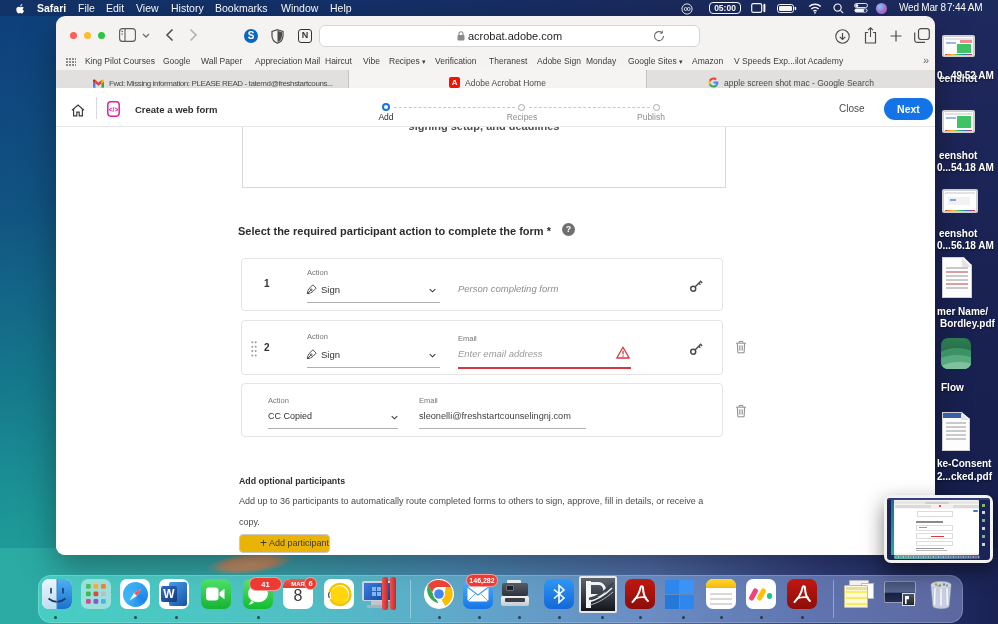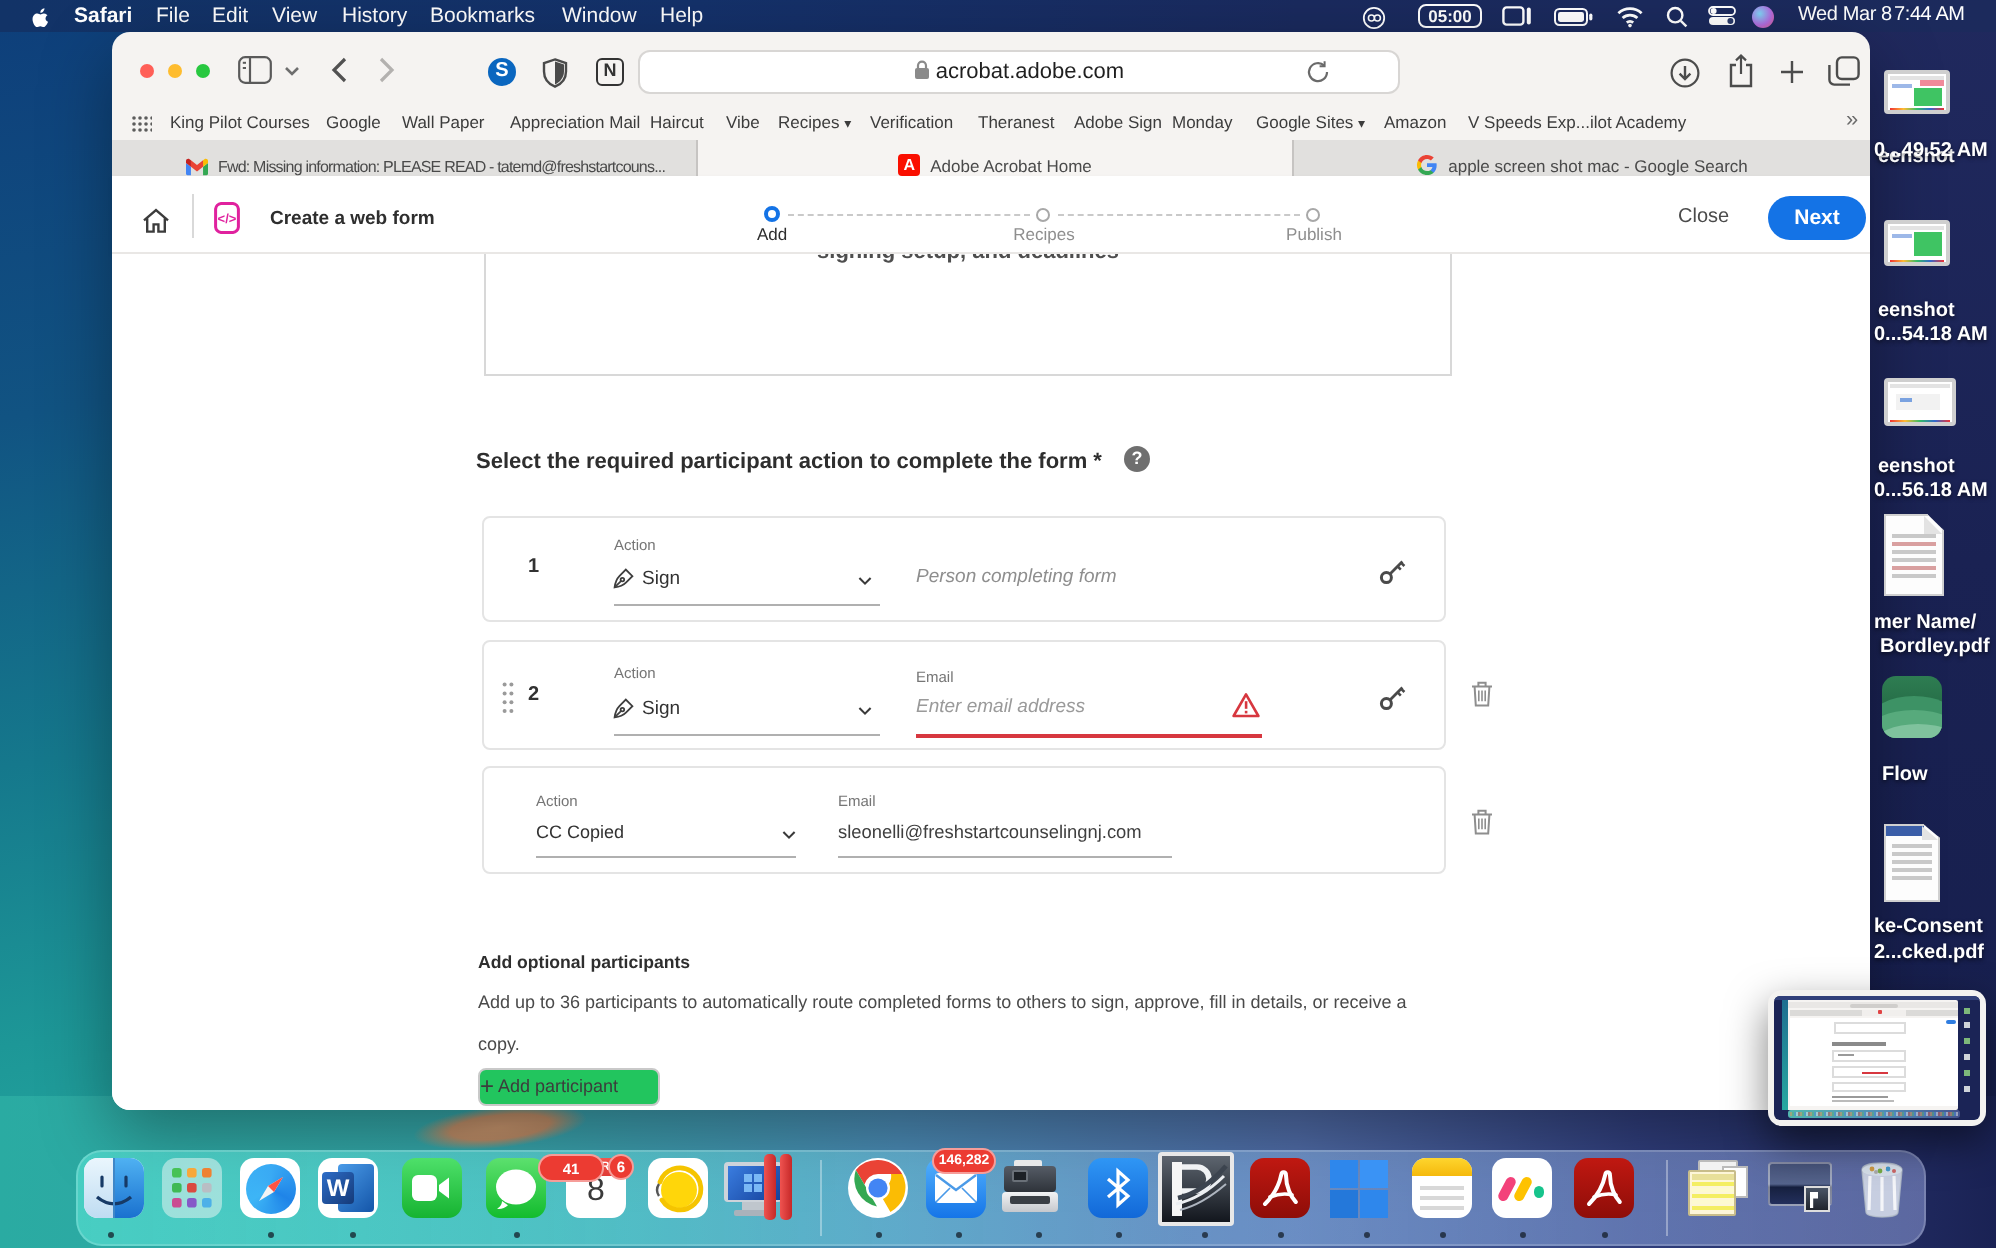--- a/index.html
+++ b/index.html
@@ -244,21 +244,21 @@
         <text x="6.5" y="10.6" font-size="6.5" font-weight="bold" fill="#e0219e" text-anchor="middle" font-family="Liberation Sans,sans-serif">&lt;/&gt;</text>
       </svg>
     <div class="abs" style="left:79px;top:16px;font-size:9.5px;font-weight:bold;color:#2e2e2e">Create a web form</div>
     <div class="abs" style="left:326px;top:15px;width:8px;height:8px;border:2.2px solid #1473e6;border-radius:50%;background:#fff"></div>
     <div class="abs" style="left:338px;top:18.5px;width:121px;height:0;border-top:1.2px dashed #c9c9c9"></div>
     <div class="abs" style="left:462px;top:15.5px;width:7px;height:7px;border:1.5px solid #a8a8a8;border-radius:50%;background:#fff"></div>
     <div class="abs" style="left:473px;top:18.5px;width:121px;height:0;border-top:1.2px dashed #c9c9c9"></div>
     <div class="abs" style="left:597px;top:15.5px;width:7px;height:7px;border:1.5px solid #a8a8a8;border-radius:50%;background:#fff"></div>
     <div class="abs" style="left:314px;top:24px;width:32px;font-size:8.5px;color:#2d2d2d;text-align:center">Add</div>
     <div class="abs" style="left:446px;top:24px;width:40px;font-size:8.5px;color:#8e8e8e;text-align:center">Recipes</div>
-    <div class="abs" style="left:581px;top:24px;width:40px;font-size:8.5px;color:#8e8e8e;text-align:center">Publish</div>
+    <div class="abs" style="left:581px;top:24px;width:40px;font-size:8.5px;color:#8e8e8e;">Publish</div>
     <div class="abs" style="left:783px;top:14.5px;font-size:10px;color:#4b4b4b">Close</div>
     <div class="abs" id="next">Next</div>
   </div>
   <div class="abs" id="content">
     <div class="abs" style="left:186px;top:0;width:484px;height:61px;border:1px solid #d8d8d8;border-top:none;overflow:hidden">
       <div style="height:4.5px;overflow:hidden;position:relative">
           <div style="position:absolute;left:0;top:-6.5px;width:100%;text-align:center;font-size:11px;font-weight:bold;color:#4e4e4e;line-height:11px">signing setup, and deadlines</div>
         </div>
     </div>
     <div class="abs" style="left:182px;top:97.5px;font-size:11px;font-weight:bold;color:#2e2e2e">Select the required participant action to complete the form *</div>
@@ -338,21 +338,21 @@
       <div class="abs fld" style="left:177px;top:27px;color:#3f3f3f;font-size:9.2px">sleonelli@freshstartcounselingnj.com</div>
       <div class="uline" style="left:177px;top:44px;width:167px"></div>
     </div>
     <svg class="abs" style="left:679px;top:277px" width="12" height="14" viewBox="0 0 12 14" fill="none" stroke="#8e8e8e">
       <path d="M1 3.2h10M4.2 3V1.4h3.6V3M2.3 3.4l.6 9.4h6.2l.6-9.4" stroke-width="1"></path>
       <path d="M4.4 5.2v5.4M6 5.2v5.4M7.6 5.2v5.4" stroke-width="0.8"></path>
     </svg>
 
     <div class="abs" style="left:183px;top:349px;font-size:8.8px;font-weight:bold;color:#2e2e2e">Add optional participants</div>
     <div class="abs" style="left:183px;top:364px;width:468px;font-size:9px;color:#4a4a4a;line-height:21px">Add up to 36 participants to automatically route completed forms to others to sign, approve, fill in details, or receive a copy.</div>
-    <div class="abs" style="left:183px;top:407px;width:91px;height:19px;border:1px solid #c9c9c9;border-radius:4px;background:#22c55e;font-size:9px;color:#3c3c3c;text-align:left;line-height:17px"><span style="font-size:12px;font-weight:300;vertical-align:-1px">+</span> Add participant</div>
+    <div class="abs" style="left:183px;top:407px;width:91px;height:19px;border:1px solid #c9c9c9;border-radius:4px;background:#eab308;font-size:9px;color:#3c3c3c;text-align:right;line-height:17px"><span style="font-size:12px;font-weight:300;vertical-align:-1px">+</span> Add participant</div>
   </div>
 </div>
 
 <div class="abs" id="desk">
 
   <div class="dico" style="left:942px;top:35px;width:33px;height:22px;background:#fff;border:2px solid #cfcfcf;border-radius:2px">
     <div style="position:absolute;left:1px;top:1px;width:27px;height:2px;background:#e3e3e3"></div>
     <div style="position:absolute;right:1px;top:3px;width:12px;height:3px;background:#f08a9a"></div>
     <div style="position:absolute;right:2px;bottom:2px;width:14px;height:9px;background:#3fc463"></div>
     <div style="position:absolute;left:2px;top:5px;width:10px;height:2px;background:#9db8e8"></div>
@@ -602,21 +602,21 @@
       <circle cx="11" cy="5.5" r="1.2" fill="#c94"></circle>
         <circle cx="15" cy="6.5" r="1.2" fill="#7a4"></circle>
         <circle cx="19" cy="5.5" r="1.2" fill="#49c"></circle>
         <circle cx="22" cy="6.5" r="1" fill="#c66"></circle>
         <circle cx="13" cy="7" r="1" fill="#aaa"></circle>
         <circle cx="17" cy="5" r="1" fill="#e8e0d0"></circle>
       <path d="M10 9 9.5 26M16 9.5v17M22 9l.5 17" stroke="rgba(255,255,255,0.8)" stroke-width="1.6"></path>
     </svg>
   </div>
 
-  <div class="badge" style="left:269px;top:577px;width:33px;height:14px;line-height:13px;border-radius:7px">41</div>
+  <div class="badge" style="left:249px;top:577px;width:33px;height:14px;line-height:13px;border-radius:7px">41</div>
   <div class="badge" style="left:304px;top:577px;width:13px;height:13px;line-height:12px;border-radius:7px">6</div>
   <div class="badge" style="left:466px;top:574px;width:32px;height:13px;line-height:12px;border-radius:7px;font-size:7px">146,282</div>
 
   <div class="ddot" style="left:54px"></div>
   <div class="ddot" style="left:134px"></div>
   <div class="ddot" style="left:175px"></div>
   <div class="ddot" style="left:257px"></div>
   <div class="ddot" style="left:438px"></div>
   <div class="ddot" style="left:478px"></div>
   <div class="ddot" style="left:518px"></div>

